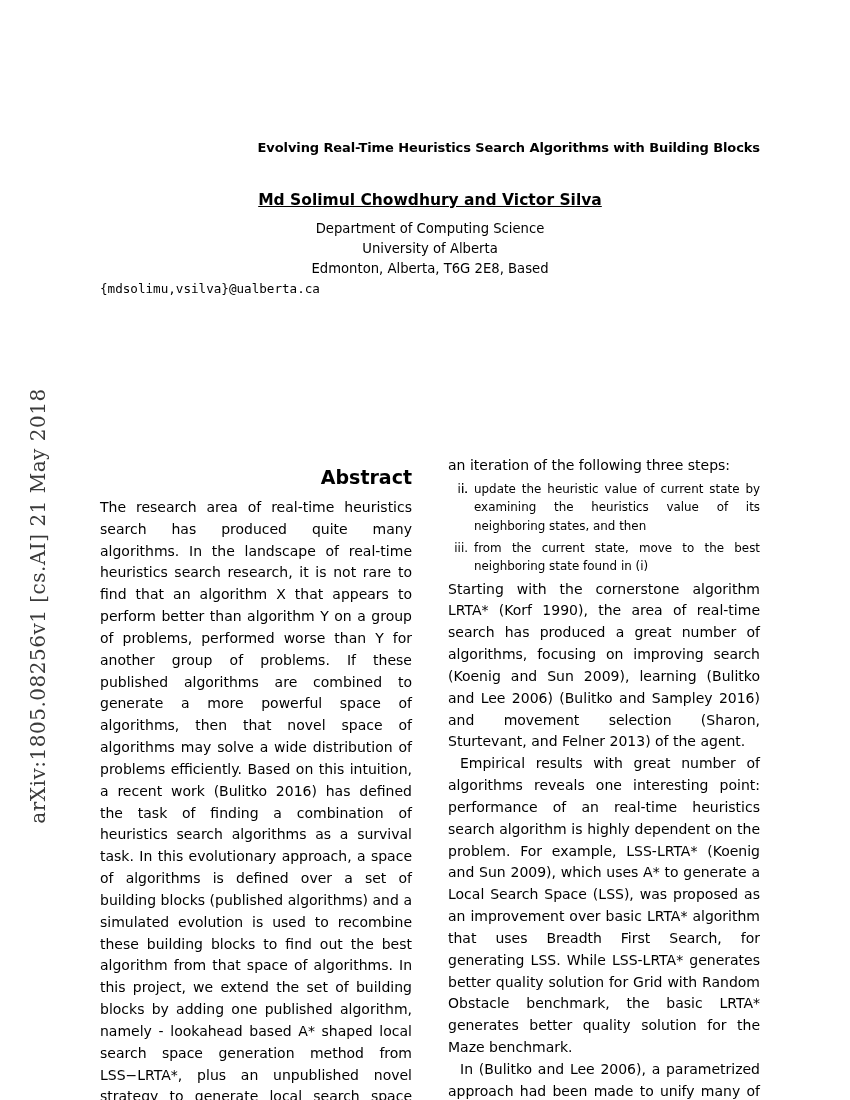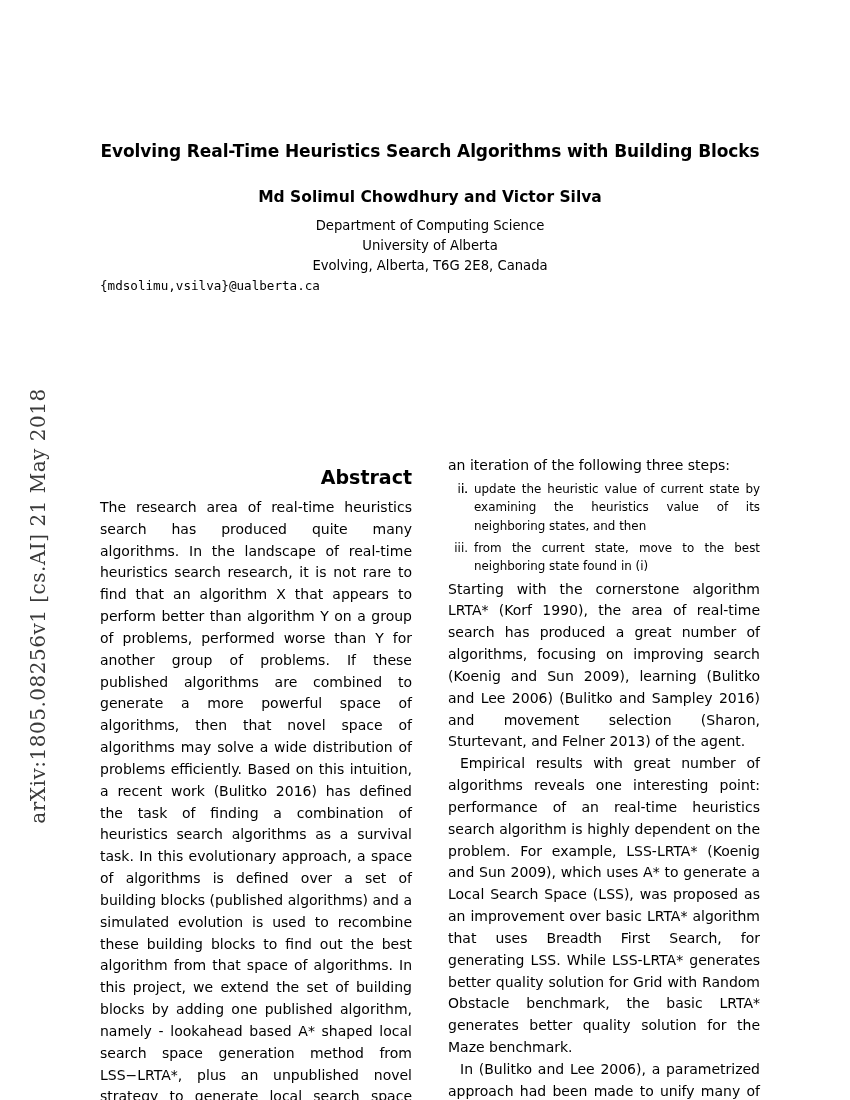--- a/index.html
+++ b/index.html
@@ -42,33 +42,34 @@
   .content {
     position: absolute;
     left: 100px;
     top: 140px;
     width: 660px;
   }
 
   .title {
     font-family: "DejaVu Sans", sans-serif;
     font-weight: bold;
-    font-size: 17px;
-    text-align: center;
+    font-size: 13px;
+    text-align: right;
     line-height: 1.3;
-    margin: 0 0 26px 0;
+    margin: 0 0 34px 0;
     letter-spacing: -0.1px;
   }
 
   .authors {
     font-family: "DejaVu Sans", sans-serif;
     font-weight: bold;
     font-size: 15.5px;
     text-align: center;
     margin: 0 0 10px 0;
+    text-decoration: underline;
   }
 
   .affil {
     font-family: "DejaVu Sans", sans-serif;
     font-size: 13.2px;
     text-align: center;
     line-height: 1.52;
     margin: 0;
   }
 
@@ -148,21 +149,21 @@
 
 <div class="page">
 
   <div class="arxiv-stamp">arXiv:1805.08256v1  [cs.AI]  21 May 2018</div>
 
   <div class="content">
     <h1 class="title">Evolving Real-Time Heuristics Search Algorithms with Building Blocks</h1>
     <div class="authors">Md Solimul Chowdhury and Victor Silva</div>
     <div class="affil">Department of Computing Science</div>
     <div class="affil">University of Alberta</div>
-    <div class="affil">Evolving, Alberta, T6G 2E8, Canada</div>
+    <div class="affil">Edmonton, Alberta, T6G 2E8, Based</div>
     <div class="email">{mdsolimu,vsilva}@ualberta.ca</div>
   </div>
 
   <div class="columns">
 
     <div class="col">
       <div class="sec-head">Abstract</div>
       <p class="body nofirst">The research area of real-time heuristics search has produced quite many algorithms. In the landscape of real-time heuristics search research, it is not rare to find that an algorithm X that appears to perform better than algorithm Y on a group of problems, performed worse than Y for another group of problems. If these published algorithms are combined to generate a more powerful space of algorithms, then that novel space of algorithms may solve a wide distribution of problems efficiently. Based on this intuition, a recent work (Bulitko 2016) has defined the task of finding a combination of heuristics search algorithms as a survival task. In this evolutionary approach, a space of algorithms is defined over a set of building blocks (published algorithms) and a simulated evolution is used to recombine these building blocks to find out the best algorithm from that space of algorithms. In this project, we extend the set of building blocks by adding one published algorithm, namely - lookahead based A* shaped local search space generation method from LSS−LRTA*, plus an unpublished novel strategy to generate local search space with Greedy Best First Search. Then we perform experiments in the new space of algorithms, which shows that the best algorithms selected by the evolutionary process have the following property: the deeper is the lookahead depth of an algorithm, the lower is its suboptimality and scrubbing complexity.</p>
 
       <div class="sec-head-num">1    Introduction</div>

